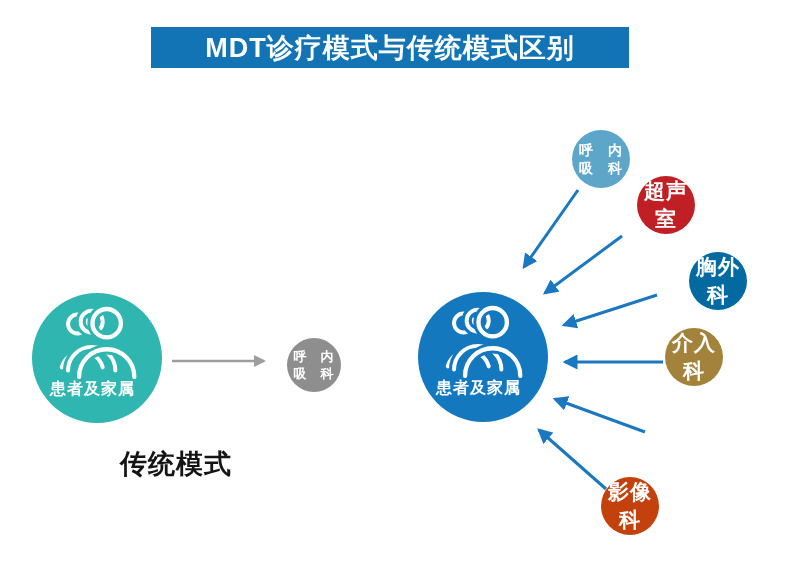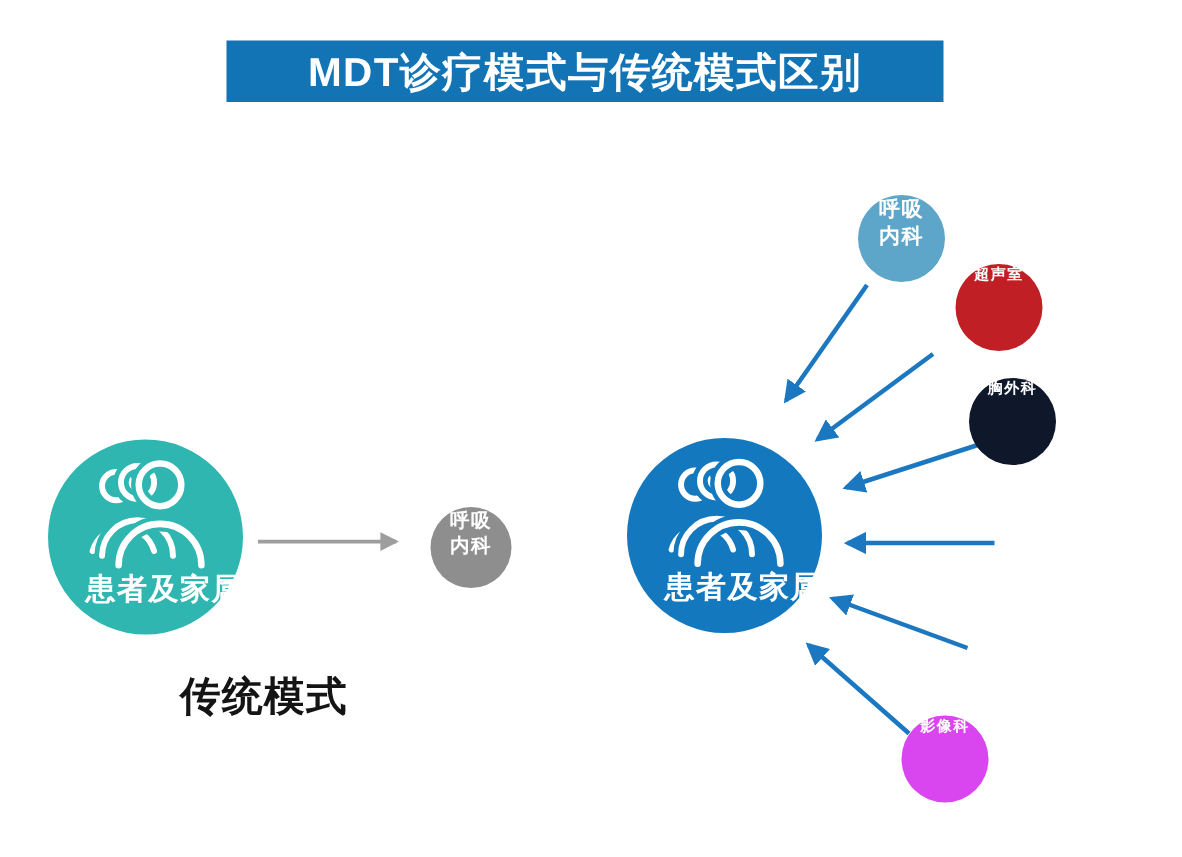--- a/index.html
+++ b/index.html
@@ -6,27 +6,27 @@
   body{font-family:"Liberation Sans","DejaVu Sans",sans-serif;}
   .canvas{position:relative;width:788px;height:571px;background:#ffffff;overflow:hidden;}
 
   .banner{position:absolute;left:151px;top:27px;width:478px;height:41px;
     display:flex;align-items:center;justify-content:center;}
   .banner span{color:#ffffff;font-size:27px;font-weight:bold;letter-spacing:1px;white-space:nowrap;}
 
   .arrows{position:absolute;left:0;top:0;width:788px;height:571px;pointer-events:none;}
 
   .big-circle{position:absolute;width:130px;height:130px;border-radius:50%;}
-  .big-circle .label{position:absolute;left:0;top:86px;width:100%;text-align:right;
-    color:#ffffff;font-size:20px;font-weight:bold;letter-spacing:1px;white-space:nowrap;}
+  .big-circle .label{position:absolute;left:18px;top:86px;width:100%;text-align:left;
+    color:#ffffff;font-size:16px;font-weight:bold;letter-spacing:1px;white-space:nowrap;}
   .big-circle svg{position:absolute;left:25px;top:5px;}
 
-  .dept{position:absolute;border-radius:50%;display:flex;align-items:center;
-    flex-direction:column;color:#ffffff;font-weight:bold;text-align:center;}
-  .dept.single{font-size:10px;letter-spacing:1px;}
+  .dept{position:absolute;border-radius:50%;display:flex;align-items:center;justify-content:center;
+    flex-direction:row;color:#ffffff;font-weight:bold;text-align:center;}
+  .dept.single{font-size:21px;letter-spacing:1px;}
   .dept.twoline{font-size:14px;line-height:18px;letter-spacing:1px;}
   .dept.mini{font-size:13px;line-height:17px;letter-spacing:1px;}
 
   .mode-label{position:absolute;text-align:left;font-size:27px;font-weight:bold;
     color:#141414;white-space:nowrap;letter-spacing:1px;}
 </style>
 </head>
 <body>
 
 <div class="canvas">
@@ -97,23 +97,26 @@
 
   <div class="dept twoline" style="left: 572px; top: 130px; width: 58px; height: 58px; background: rgb(94, 166, 201);">
     <span>呼吸</span>
     <span>内科</span>
   </div>
 
   <div class="dept single" style="left: 637px; top: 176px; width: 58px; height: 58px; background: rgb(192, 32, 37);">
     <span>超声室</span>
   </div>
 
-  <div class="dept single" style="left: 646px; top: 252px; width: 58px; height: 58px; background: #0f172a;">
+  <div class="dept single" style="left: 689px; top: 252px; width: 58px; height: 58px; background: #0369a1;">
     <span>胸外科</span>
   </div>
 
+  <div class="dept single" style="left: 665px; top: 328px; width: 58px; height: 58px; background: rgb(163, 130, 60);">
+    <span>介入科</span>
+  </div>
 
 
-  <div class="dept single" style="left: 601px; top: 477px; width: 58px; height: 58px; background: #d946ef;">
+  <div class="dept single" style="left: 601px; top: 477px; width: 58px; height: 58px; background: #c2410c;">
     <span>影像科</span>
   </div>
 
 </div>
 
 </body></html>

